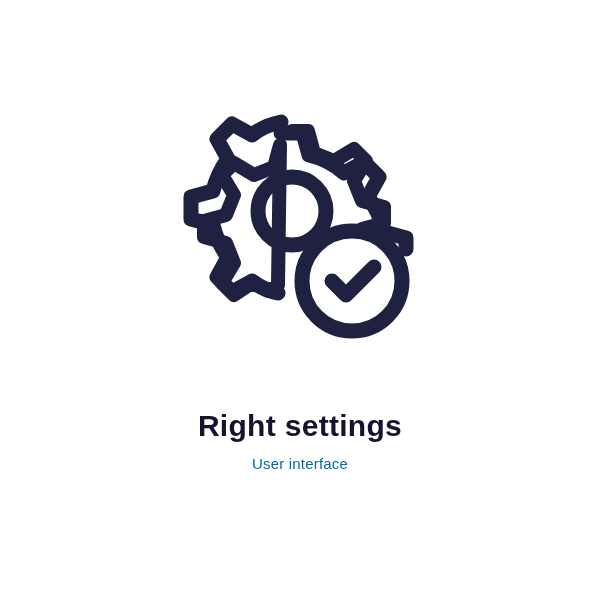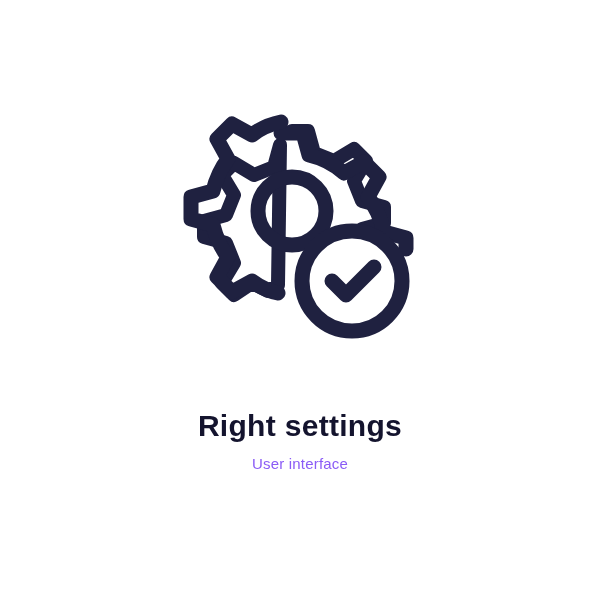--- a/index.html
+++ b/index.html
@@ -22,21 +22,21 @@
     }
     .title {
       font-size: 30px;
       font-weight: 700;
       color: #14142e;
       letter-spacing: 0.3px;
       margin-bottom: 12px;
     }
     .subtitle {
       font-size: 15px;
-      color: #8b5cf6;
+      color: #0369a1;
       letter-spacing: 0.2px;
     }
   </style>
 </head>
 <body>
 
 <div class="icon-wrap">
   <svg width="240" height="240" viewBox="0 0 240 240" fill="none">
     <g stroke="#1f2140" stroke-width="14" stroke-linejoin="round" stroke-linecap="round">
 

